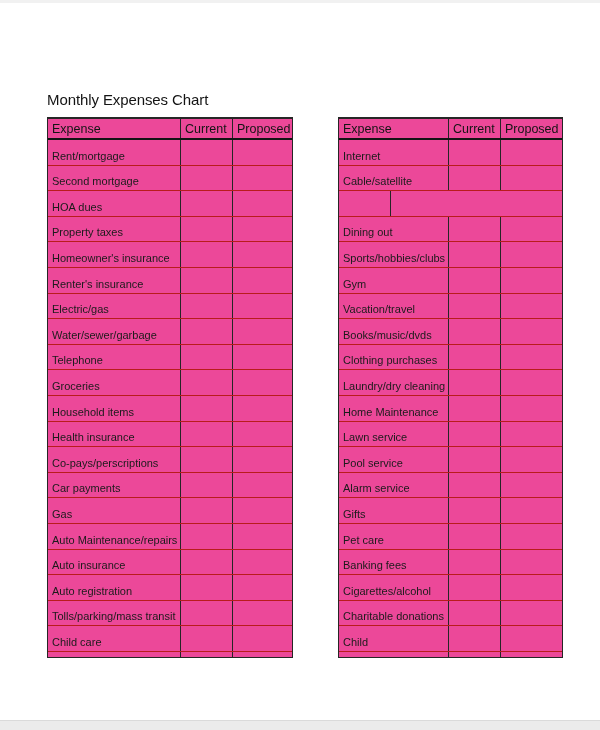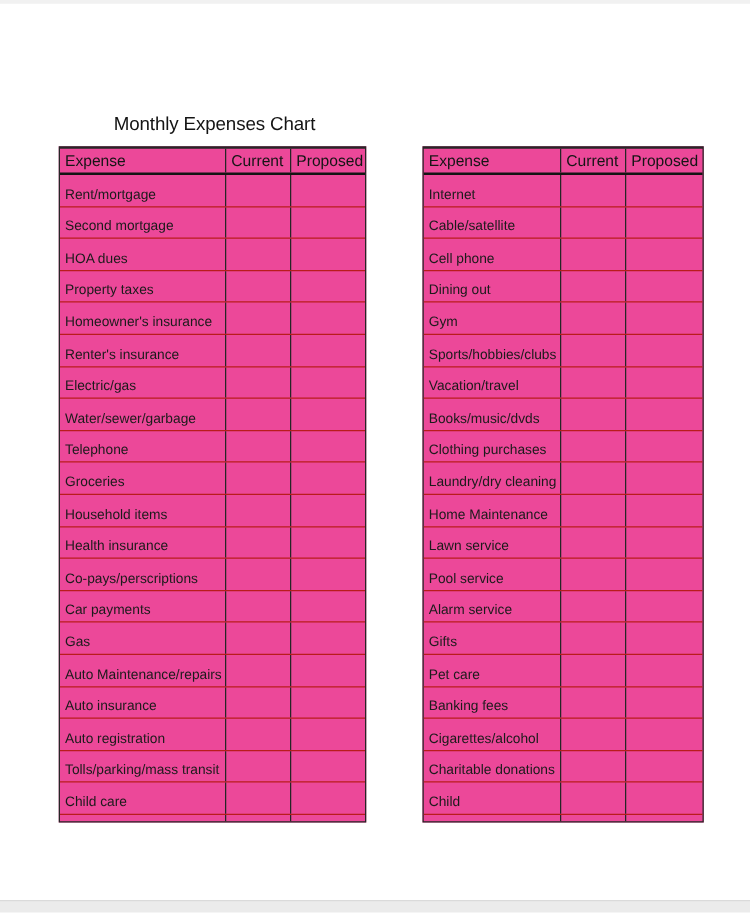--- a/index.html
+++ b/index.html
@@ -16,21 +16,20 @@
   }
   .scan-edge-bottom {
     position: absolute; bottom: 0; left: 0; right: 0;
     height: 9px; background: #ebebeb; border-top: 1px solid #dadada;
   }
   .doc-title {
     position: absolute; left: 47px; top: 82px;
     font-size: 15px; line-height: 16px;
     color: #141414; letter-spacing: -0.1px;
     font-weight: 400;
-    margin-left: 44px;
   }
   .table {
     position: absolute; top: 117px;
     box-sizing: border-box;
     border: 1.5px solid #262626;
     border-top-width: 2px;
     background: #ec4899;
   }
   .table.left  { left: 47px;  width: 246px; }
   .table.right { left: 338px; width: 225px; }
@@ -198,36 +197,35 @@
         <div class="cell c-exp">Internet</div>
         <div class="cell c-cur"></div>
         <div class="cell c-pro"></div>
       </div>
       <div class="trow">
         <div class="cell c-exp">Cable/satellite</div>
         <div class="cell c-cur"></div>
         <div class="cell c-pro"></div>
       </div>
       <div class="trow">
-        <div class="cell c-exp">Cell phone</div>
         <div class="cell c-cur"></div>
         <div class="cell c-pro"></div>
       </div>
       <div class="trow">
         <div class="cell c-exp">Dining out</div>
         <div class="cell c-cur"></div>
         <div class="cell c-pro"></div>
       </div>
       <div class="trow">
+        <div class="cell c-exp">Sports/hobbies/clubs</div>
+        <div class="cell c-cur"></div>
+        <div class="cell c-pro"></div>
+      </div>
+      <div class="trow">
         <div class="cell c-exp">Gym</div>
-        <div class="cell c-cur"></div>
-        <div class="cell c-pro"></div>
-      </div>
-      <div class="trow">
-        <div class="cell c-exp">Sports/hobbies/clubs</div>
         <div class="cell c-cur"></div>
         <div class="cell c-pro"></div>
       </div>
       <div class="trow">
         <div class="cell c-exp">Vacation/travel</div>
         <div class="cell c-cur"></div>
         <div class="cell c-pro"></div>
       </div>
       <div class="trow">
         <div class="cell c-exp">Books/music/dvds</div>

